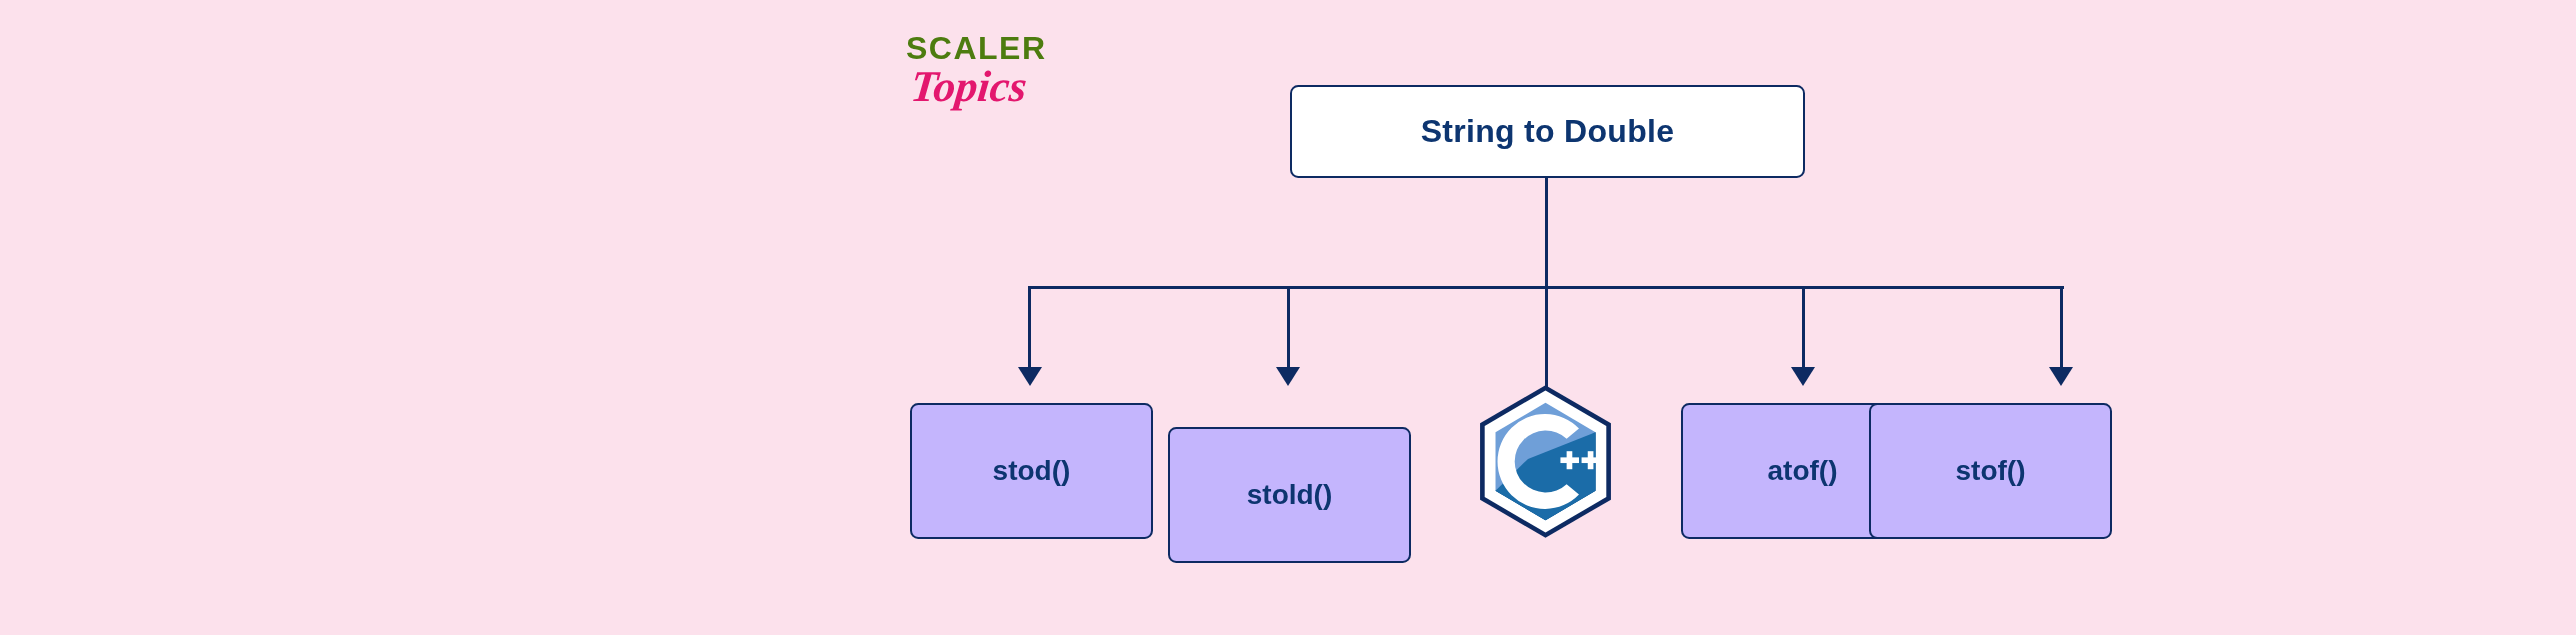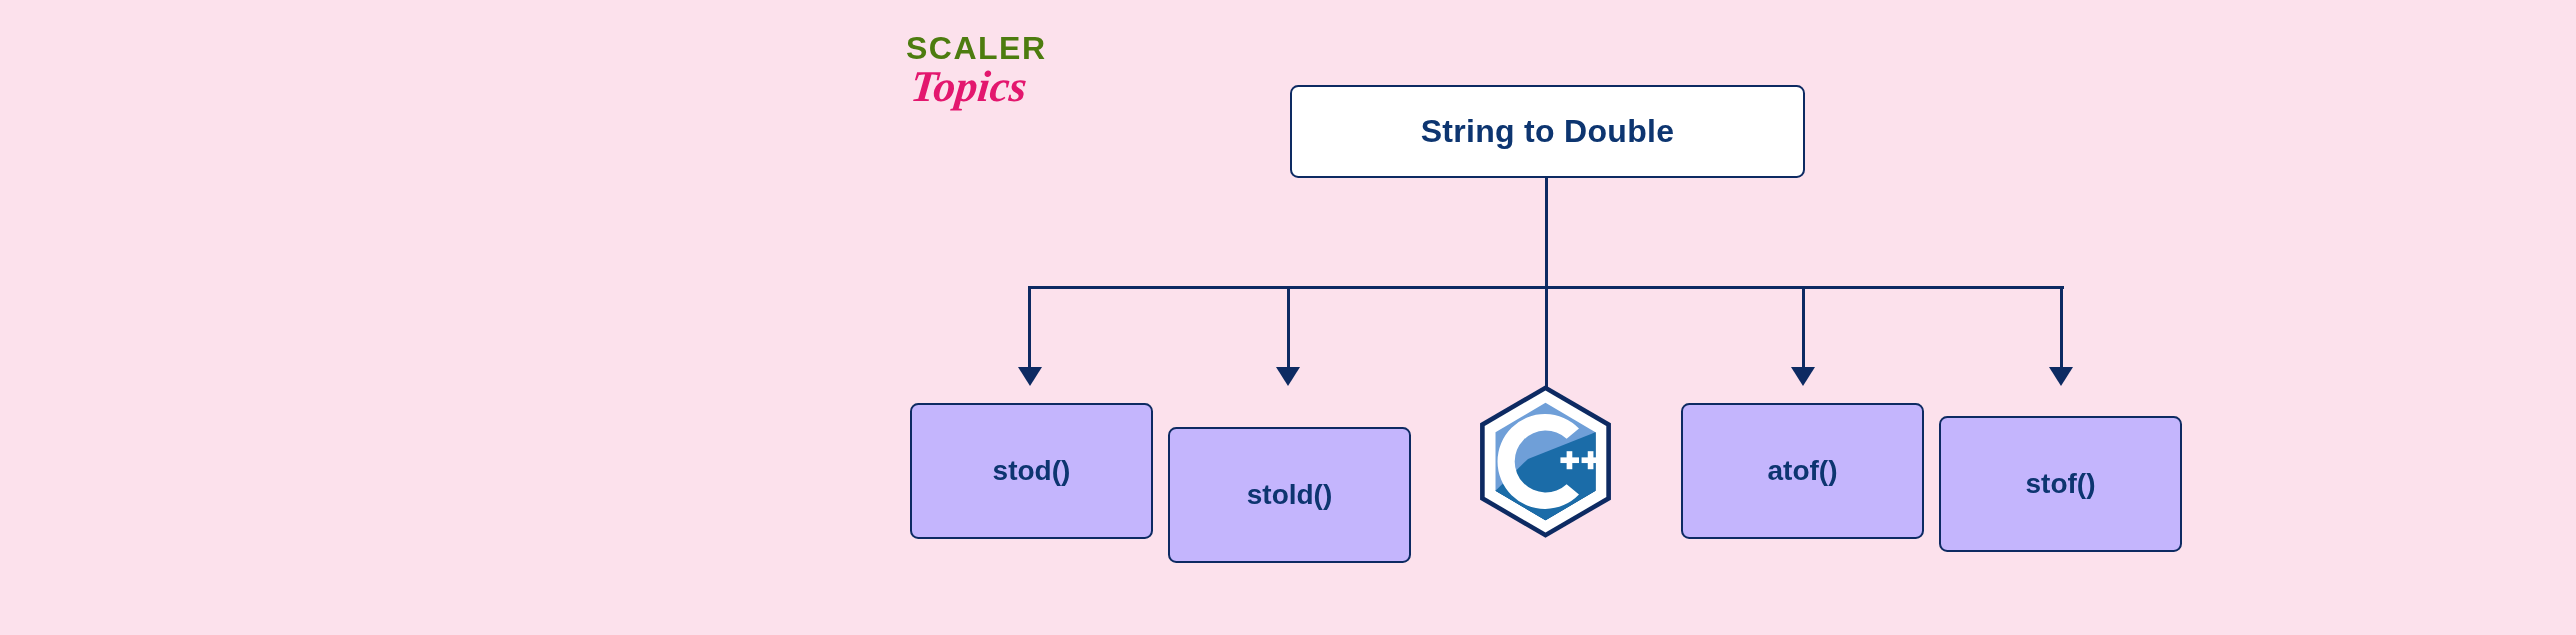--- a/index.html
+++ b/index.html
@@ -38,21 +38,21 @@
     left:1290px;top:85px;width:515px;height:93px;
     background:#ffffff;font-size:32px;letter-spacing:0.3px;
   }
   .node-leaf{
     top:403px;height:136px;width:243px;
     background:#c4b5fd;font-size:28px;
   }
   .leaf-0{left:910px;}
   .leaf-1{left:1168px;margin-top:24px;}
   .leaf-3{left:1681px;}
-  .leaf-4{left:1939px;margin-top:13px;}
+  .leaf-4{left:1869px;}
 
   
   .vline{position:absolute;width:3.1px;background:#0d2a62;}
   .hline{position:absolute;height:3.1px;background:#0d2a62;}
   .arrow{
     position:absolute;width:0;height:0;
     border-left:12.4px solid transparent;
     border-right:12.4px solid transparent;
     border-top:19.6px solid #0d2a62;
   }

